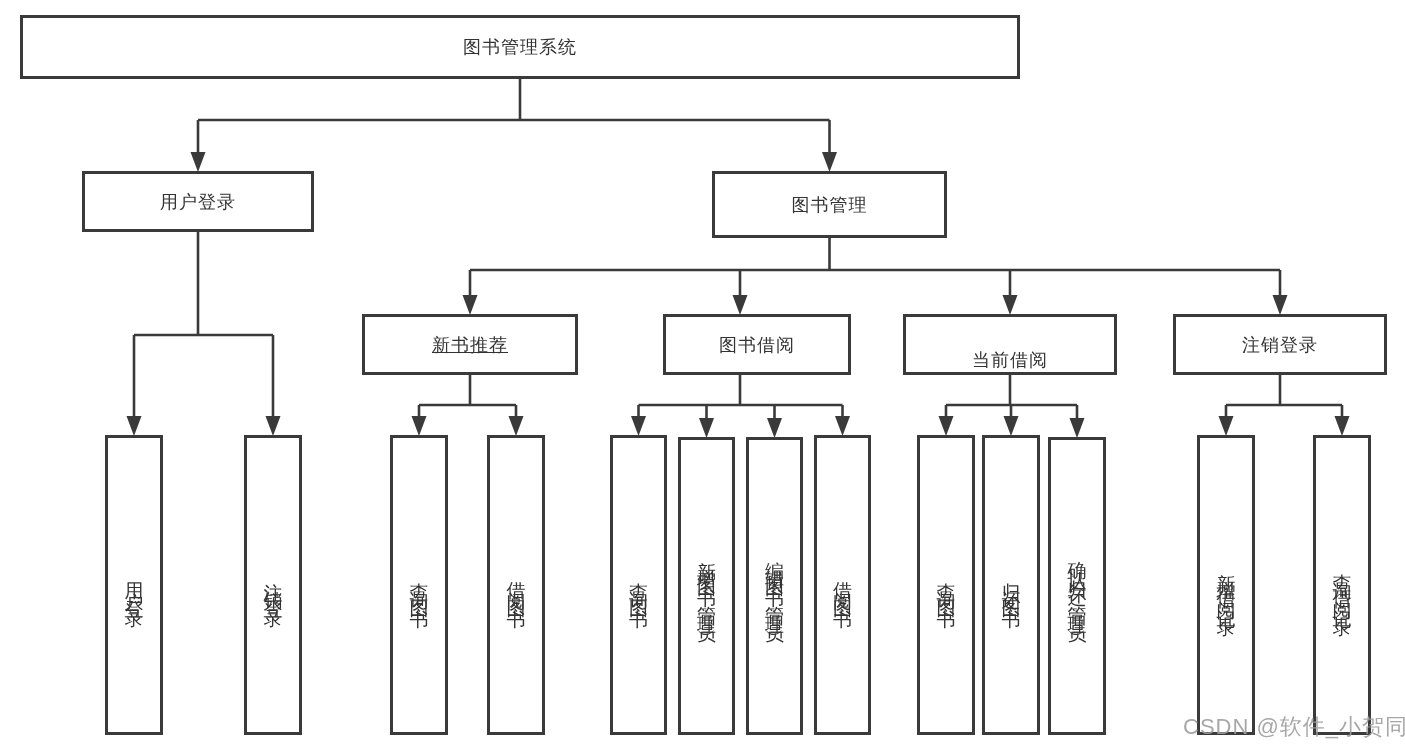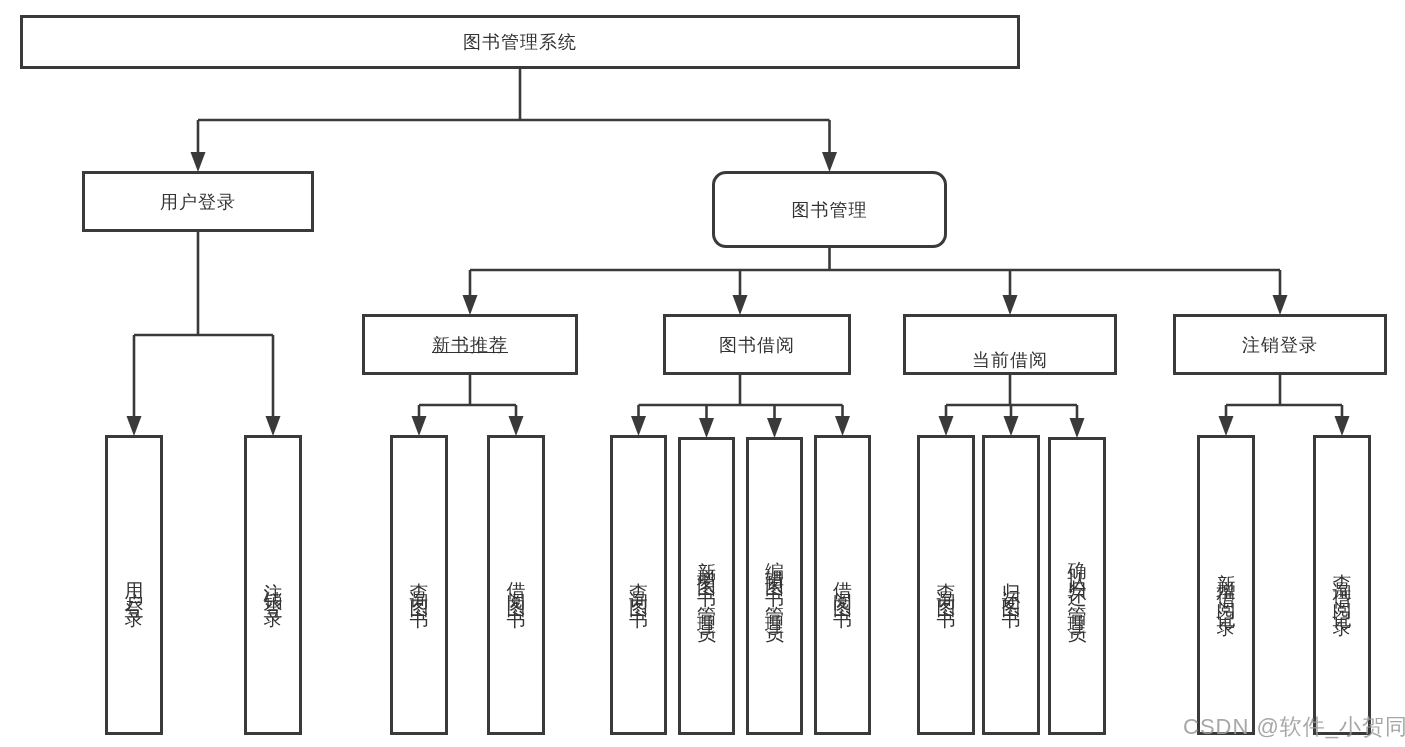--- a/index.html
+++ b/index.html
@@ -121,27 +121,27 @@
       <g>
         <line x1="1280" y1="375" x2="1280" y2="405" stroke="#3a3a3a" stroke-width="2.6"></line>
         <line x1="1226" y1="405" x2="1342" y2="405" stroke="#3a3a3a" stroke-width="2.6"></line>
         <line x1="1226" y1="405" x2="1226" y2="419" stroke="#3a3a3a" stroke-width="2.6"></line>
         <polygon points="1226,436 1218.5,416 1233.5,416" fill="#3a3a3a"></polygon>
         <line x1="1342" y1="405" x2="1342" y2="419" stroke="#3a3a3a" stroke-width="2.6"></line>
         <polygon points="1342,436 1334.5,416 1349.5,416" fill="#3a3a3a"></polygon>
       </g>
     </svg>
 
-  <div class="node" style="left: 20px; top: 15px; width: 1000px; height: 54px;">
+  <div class="node" style="left: 20px; top: 15px; width: 1000px; height: 64px;">
       <span class="lbl">图书管理系统</span>
     </div>
     <div class="node" style="left: 82px; top: 171px; width: 232px; height: 61px;">
       <span class="lbl">用户登录</span>
     </div>
-    <div class="node" style="left: 712px; top: 171px; width: 235px; height: 77px; border-radius: 14px;">
+    <div class="node" style="left: 712px; top: 171px; width: 235px; height: 67px;">
       <span class="lbl">图书管理</span>
     </div>
     <div class="node" style="left: 362px; top: 314px; width: 216px; height: 61px; text-decoration: underline;">
       <span class="lbl">新书推荐</span>
     </div>
     <div class="node" style="left: 632px; top: 314px; width: 188px; height: 61px; margin-left: 31px;">
       <span class="lbl">图书借阅</span>
     </div>
     <div class="node" style="left: 903px; top: 314px; width: 214px; height: 61px; align-items: flex-end;">
       <span class="lbl">当前借阅</span>

